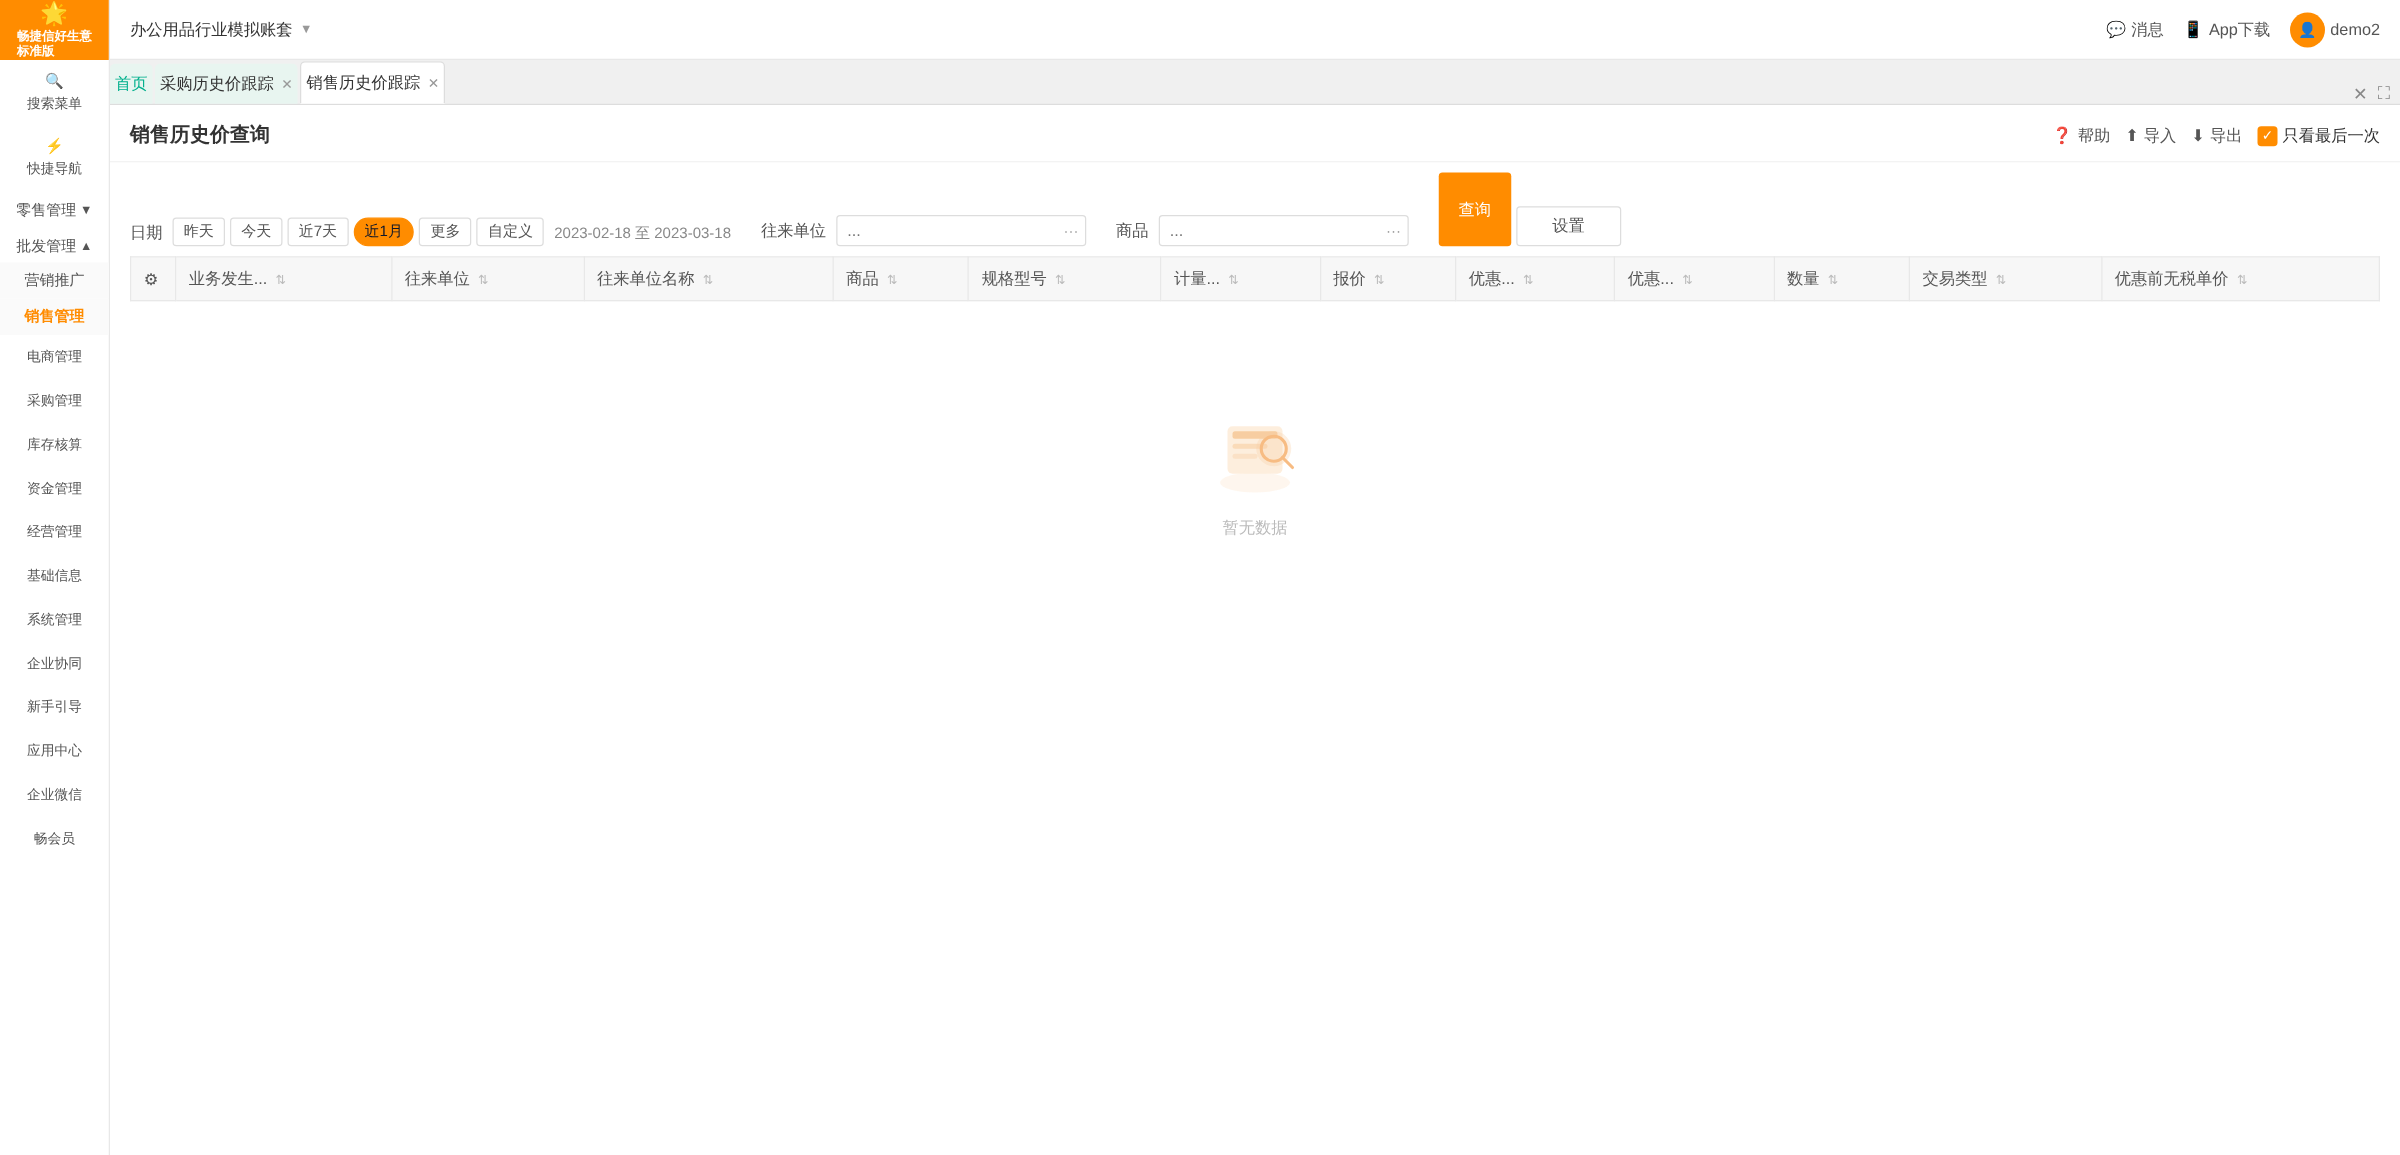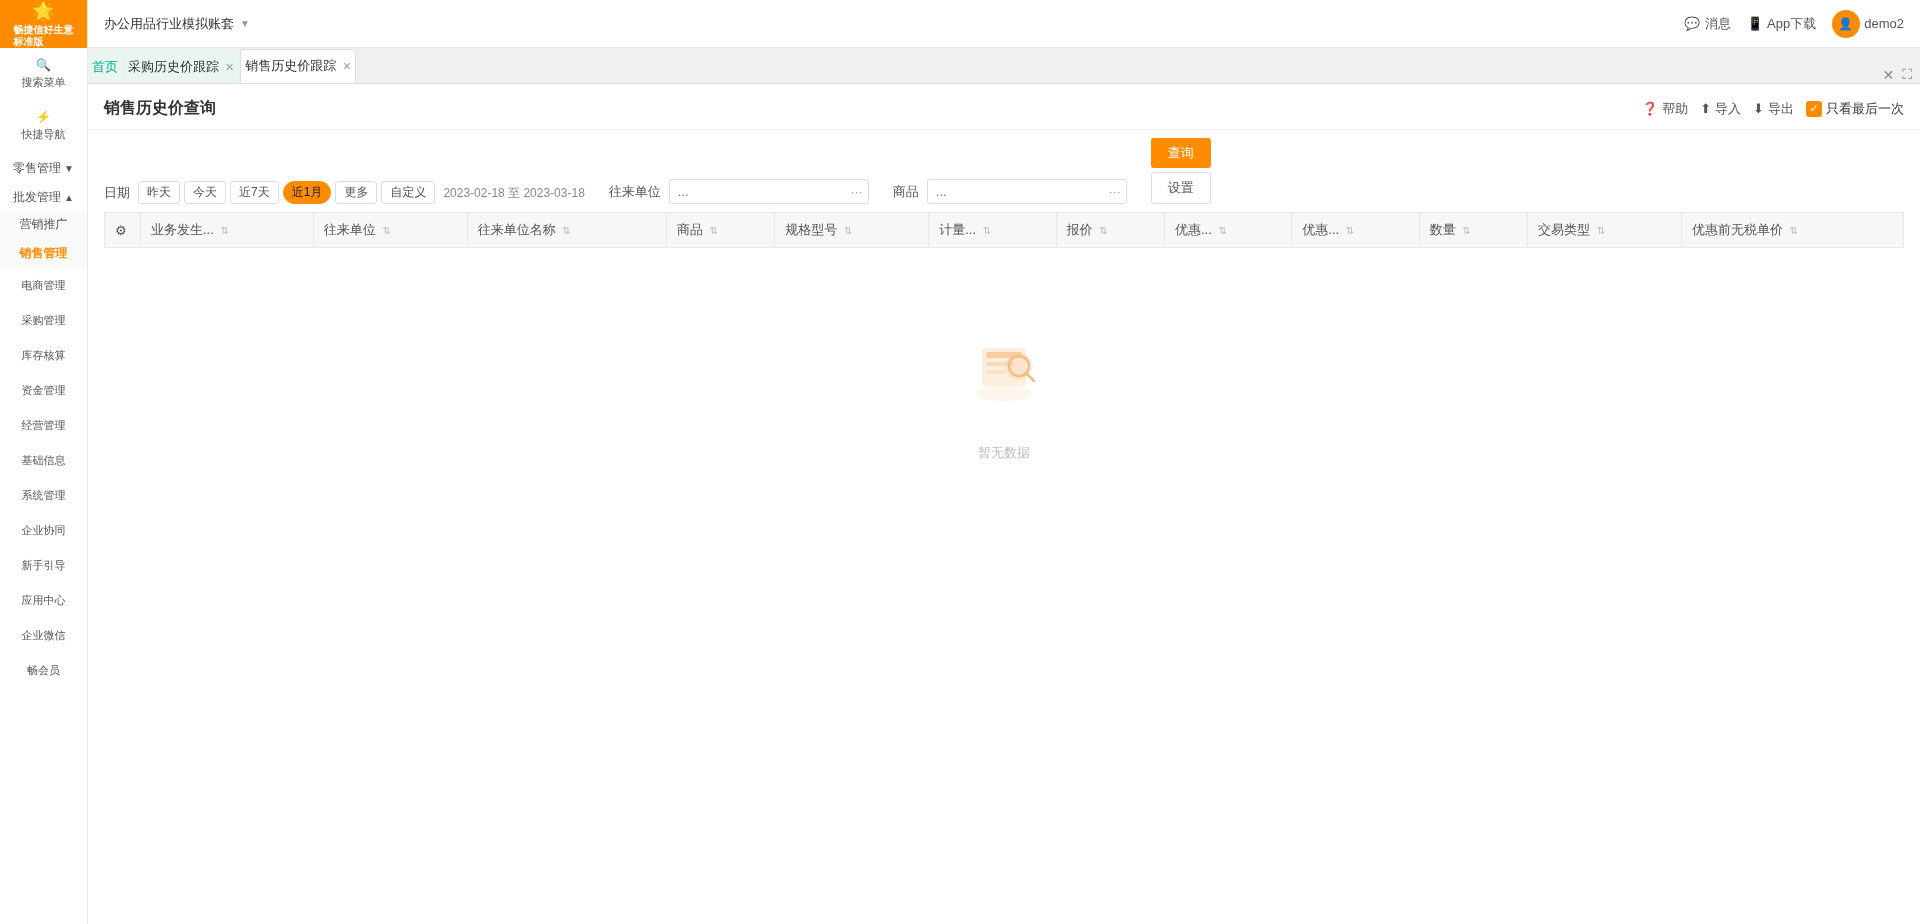--- a/index.html
+++ b/index.html
@@ -51,32 +51,32 @@
     .filter-group { display: flex; align-items: center; gap: 8px; }
     .filter-label { color: #555; font-size: 13px; }
     .date-buttons { display: flex; align-items: center; gap: 4px; }
     .date-btn { padding: 2px 8px; border: 1px solid #ddd; border-radius: 3px; cursor: pointer; font-size: 12px; color: #555; background: #fff; }
     .date-btn.active { background: #ff8c00; color: #0f172a; border-color: #ff8c00; border-radius: 12px; }
     .date-range { font-size: 12px; color: #888; margin-top: 2px; }
     .filter-input-wrap { position: relative; display: flex; align-items: center; }
     .filter-input { border: 1px solid #ddd; border-radius: 3px; padding: 4px 28px 4px 8px; font-size: 13px; width: 200px; outline: none; color: #333; }
     .filter-input-more { position: absolute; right: 6px; color: #999; cursor: pointer; font-size: 12px; }
     .filter-search-btn { background: #ff8c00; color: #fff; border: none; border-radius: 3px; padding: 6px 16px; cursor: pointer; font-size: 13px; }
-    .filter-settings-btn { border: 1px solid #ddd; background: #fff; color: #555; border-radius: 3px; padding: 6px 16px; cursor: pointer; font-size: 13px; }
+    .filter-settings-btn { border: 1px solid #ddd; background: #fff; color: #555; border-radius: 3px; padding: 6px 28px; cursor: pointer; font-size: 13px; margin-top: 27px; }
     .filter-row { display: flex; align-items: flex-end; padding: 8px 16px 8px; background: #fff; gap: 24px; flex-wrap: wrap; }
 
     
     .table-wrap { padding: 0 16px; }
     .data-table { width: 100%; border-collapse: collapse; font-size: 13px; }
     .data-table th { background: #f7f7f7; border: 1px solid #e8e8e8; padding: 8px 10px; text-align: left; color: #555; font-weight: normal; cursor: pointer; white-space: nowrap; }
     .th-settings { width: 36px; text-align: center; }
     .sort-icon { color: #bbb; font-size: 10px; margin-left: 3px; }
 
     
-    .empty-state { display: flex; flex-direction: column; align-items: center; justify-content: center; padding: 80px 0 40px; gap: 24px; }
+    .empty-state { display: flex; flex-direction: column; align-items: center; justify-content: center; padding: 80px 0 40px; }
     .empty-icon { width: 80px; height: 80px; opacity: 0.7; }
     .empty-text { color: #bbb; font-size: 13px; margin-top: 12px; }
 
     
     .tab-window-controls { margin-left: auto; display: flex; align-items: center; gap: 8px; padding-right: 8px; }
     .window-btn { cursor: pointer; color: #888; font-size: 14px; }
   </style>
 </head>
 <body>
 
@@ -234,21 +234,21 @@
       </div>
 
       <div class="filter-group">
         <span class="filter-label">商品</span>
         <div class="filter-input-wrap">
           <input class="filter-input" type="text" placeholder="..." style="">
           <span class="filter-input-more">···</span>
         </div>
       </div>
 
-      <div style="display:flex;flex-direction:column;gap:4px;">
+      <div style="display:flex;gap:4px;">
         <button class="filter-search-btn">查询</button>
         <button class="filter-settings-btn">设置</button>
       </div>
     </div>
 
     <div class="table-wrap">
       <table class="data-table">
         <thead>
           <tr>
             <th class="th-settings">

